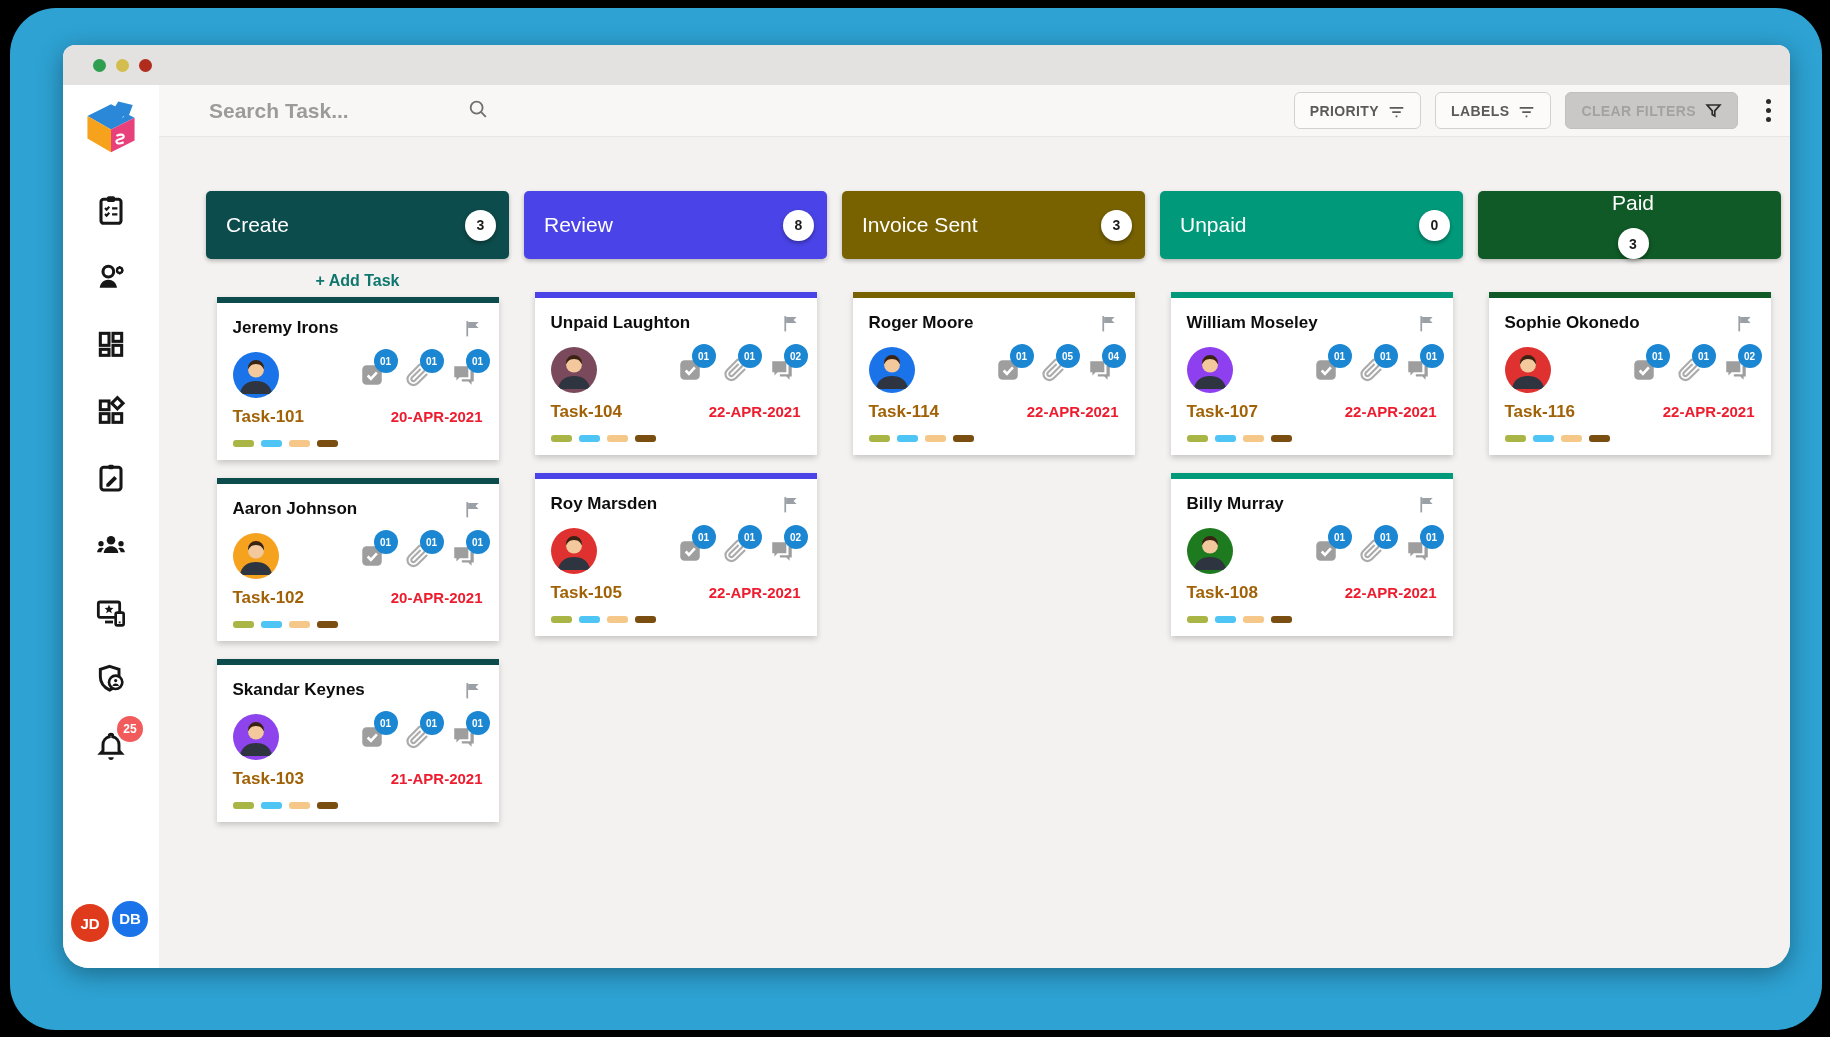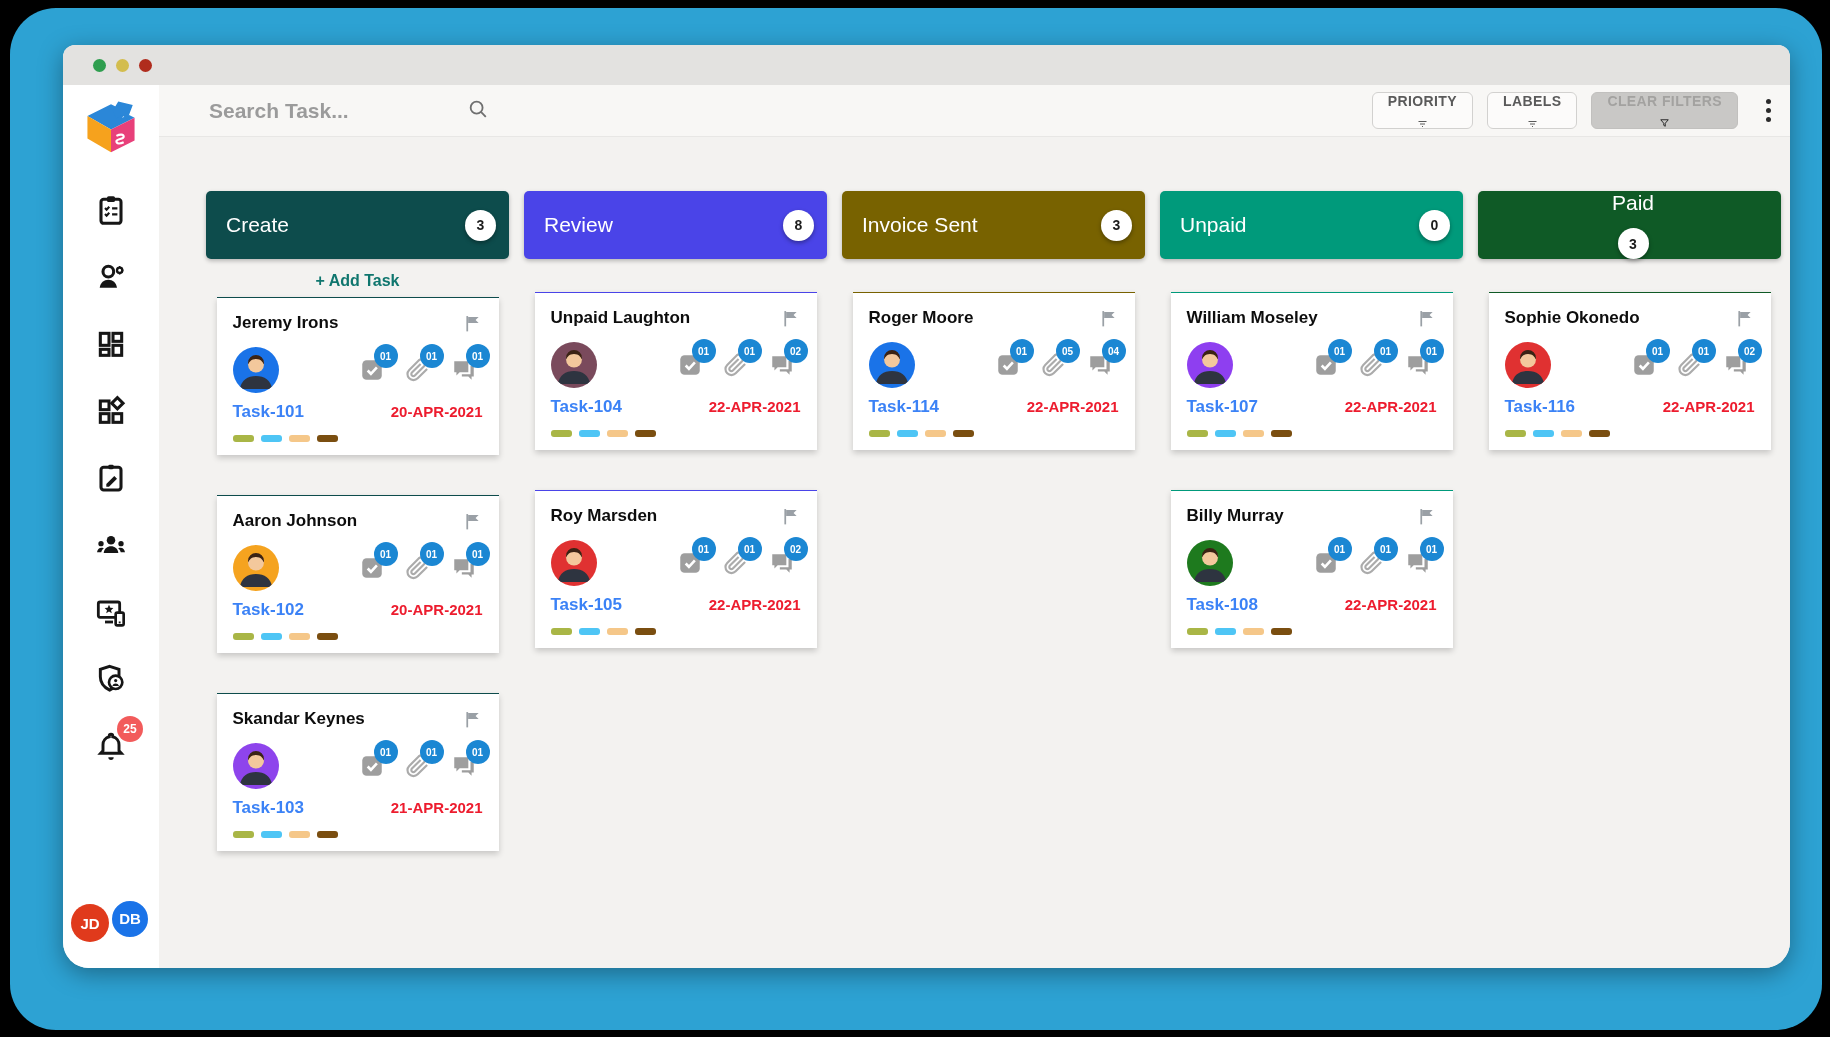--- a/index.html
+++ b/index.html
@@ -30,50 +30,50 @@
   
   .content{flex:1;display:flex;flex-direction:column;background:#f3f2f0;}
   .topbar{height:52px;background:#f8f7f5;border-bottom:1px solid #e8e7e5;display:flex;align-items:center;
           padding:0 26px 0 48px;flex-shrink:0;}
   .search-wrap{display:flex;align-items:center;gap:60px;}
   .search-input{border:none;outline:none;background:transparent;font-size:21px;font-weight:bold;color:#555;width:200px;}
   .search-input::placeholder{color:#9b9b9b;}
   .search-icon svg{width:22px;height:22px;stroke:#6f6f6f;}
   .topbar-right{margin-left:auto;display:flex;align-items:center;gap:14px;}
   .fbtn{height:37px;padding:0 15px;border:1px solid #d2d1cf;border-radius:6px;background:#fcfbfa;color:#5a5a5a;
-        font-weight:bold;font-size:14px;letter-spacing:.4px;display:flex;align-items:center;gap:9px;cursor:pointer;flex-direction:column;}
+        font-weight:bold;font-size:14px;letter-spacing:.4px;display:flex;align-items:center;gap:9px;cursor:pointer;}
   .fbtn svg{width:17px;height:17px;}
   .fbtn.disabled{background:#c9c8c6;color:#a3a2a0;border-color:#c1c0be;}
   .kebab{display:flex;flex-direction:column;gap:4px;margin-left:10px;padding:4px;cursor:pointer;}
   .kebab i{width:5px;height:5px;border-radius:50%;background:#2b2b2b;}
 
   
   .board{display:flex;gap:15px;align-items:flex-start;padding:54px 20px 0 47px;}
   .column{width:303px;flex-shrink:0;}
   .column-header{height:68px;border-radius:5px;display:flex;align-items:center;justify-content:space-between;
                  padding:0 13px 0 20px;color:#fff;font-size:21px;cursor:pointer;box-shadow:0 2px 4px rgba(0,0,0,.25);}
   .column-count{width:31px;height:31px;background:#fff;border-radius:50%;color:#1c1c1c;font-weight:bold;font-size:14px;
                 display:flex;align-items:center;justify-content:center;box-shadow:0 2px 4px rgba(0,0,0,.35);}
   .add-task{margin:12px 0 7px;text-align:center;color:#0f766e;font-weight:bold;font-size:16px;line-height:19px;cursor:pointer;}
   .cards.no-add{margin-top:33px;}
-  .card{width:282px;margin:0 auto 40px;background:#fff;border-top:1px solid #ef4444;padding:15px 16px 13px;
+  .card{width:282px;margin:0 auto 18px;background:#fff;border-top:6px solid #ef4444;padding:15px 16px 13px;
         box-shadow:0 3px 6px rgba(0,0,0,.18);cursor:pointer;}
   .card-top{display:flex;justify-content:space-between;align-items:flex-start;}
   .card-name{font-size:17px;font-weight:bold;color:#0d0d0d;}
   .flag svg{width:21px;height:21px;fill:#9aa0a6;}
   .card-mid{display:flex;justify-content:space-between;align-items:center;margin-top:9px;}
   .avatar{width:46px;height:46px;border-radius:50%;overflow:hidden;flex-shrink:0;}
   .avatar svg{width:46px;height:46px;display:block;}
   .icon-group{display:flex;gap:20px;padding-right:6px;}
   .iwrap{position:relative;width:26px;height:26px;}
   .iwrap svg{width:26px;height:26px;}
   .badge{position:absolute;top:-13px;right:-13px;width:24px;height:24px;border-radius:50%;background:#1b87d3;
          color:#fff;font-size:10px;font-weight:bold;display:flex;align-items:center;justify-content:center;}
   .card-bottom{display:flex;justify-content:space-between;align-items:baseline;margin-top:9px;}
-  .task-id{font-size:17px;font-weight:bold;color:#3b82f6;}
+  .task-id{font-size:17px;font-weight:bold;color:#a16207;}
   .due-date{font-size:15px;font-weight:bold;color:#ed1c2e;}
   .labels{display:flex;gap:7px;margin-top:13px;}
   .label-bar{width:21px;height:7px;border-radius:3px;}
 </style>
 </head>
 <body>
 
 <div class="stage">
   <div class="frame"></div>
 

